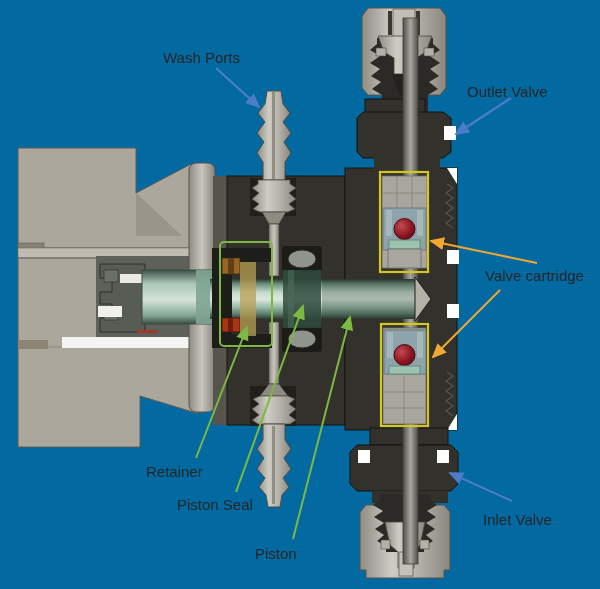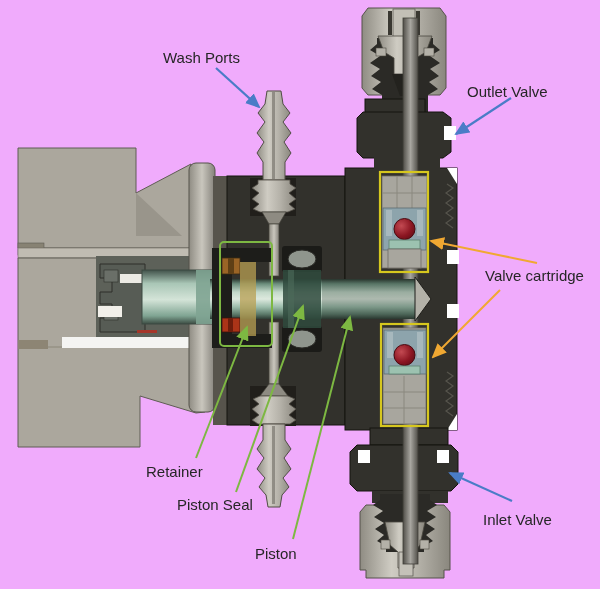--- a/index.html
+++ b/index.html
@@ -1,16 +1,16 @@
 <!DOCTYPE html>
 <html><head>
 <meta charset="utf-8">
 <style>
   html,body{margin:0;padding:0;background:#ffffff;}
-  .stage{position:relative;width:600px;height:589px;background:#f0abfc;overflow:hidden;
+  .stage{position:relative;width:600px;height:589px;background:#0369a1;overflow:hidden;
          font-family:"Liberation Sans", sans-serif;}
   svg{position:absolute;left:0;top:0;}
   text{font-family:"Liberation Sans", sans-serif;font-size:15px;fill:#262626;}
 </style>
 </head>
 <body>
 
 <div class="stage">
 <svg width="600" height="589" viewBox="0 0 600 589">
   <defs>

